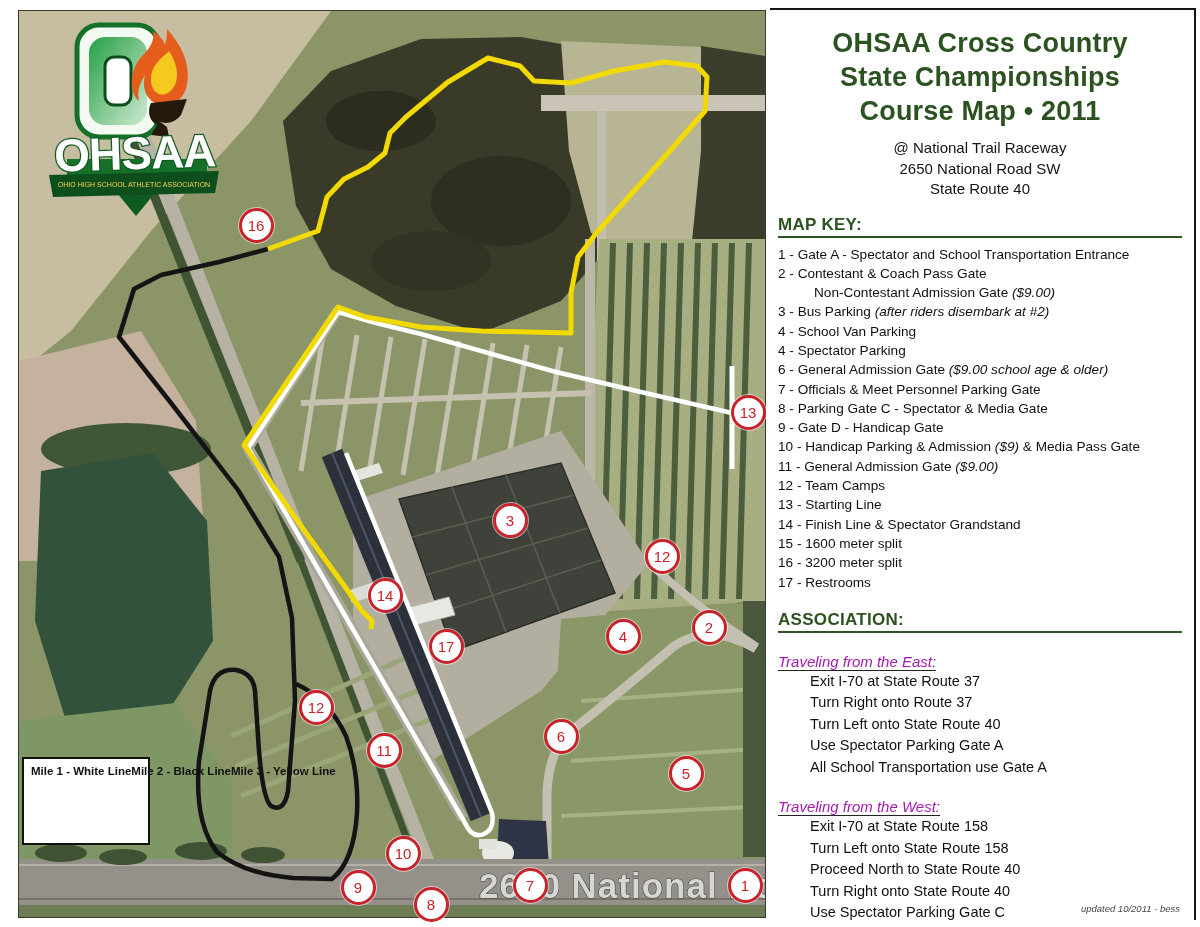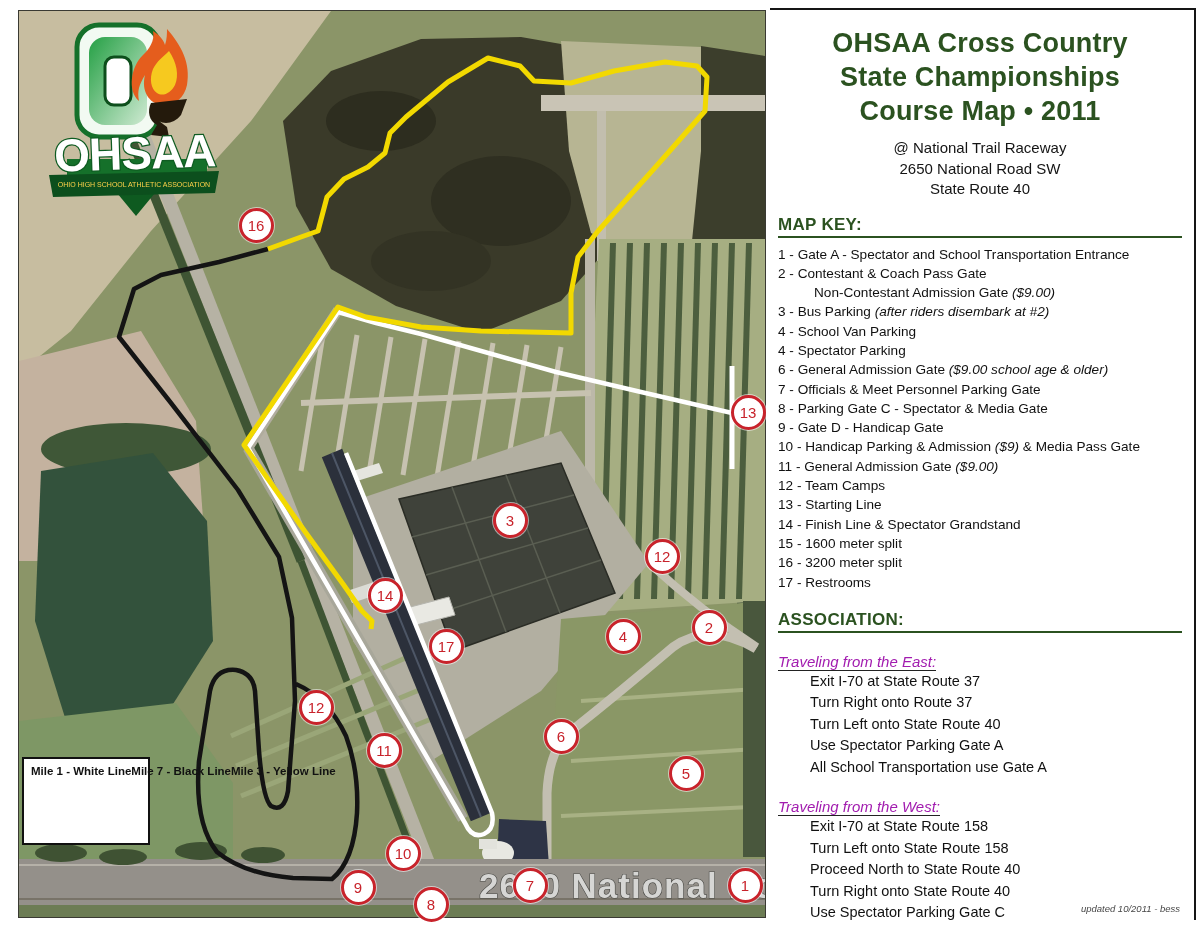--- a/index.html
+++ b/index.html
@@ -181,21 +181,21 @@
         <path d="M140,40 C148,52 150,64 146,74 C142,82 134,86 128,82 C122,78 120,68 124,58 C128,50 134,46 140,40 Z" fill="#f6c91f"></path>
         <path d="M122,92 L158,88 L152,104 C146,112 136,114 130,110 L138,116 L140,126 L122,124 L128,114 C120,110 118,100 122,92 Z" fill="#241a0c"></path>
         <text x="106" y="158" text-anchor="middle" font-size="46" font-weight="bold" fill="#ffffff" stroke="#0f5c22" stroke-width="2.5" style="paint-order:stroke" letter-spacing="-1" font-family="Liberation Sans, sans-serif" transform="rotate(-2 106 150)">OHSAA</text>
         <polygon points="20,164 190,160 186,182 24,186" fill="#0c4f1d"></polygon>
         <text x="105" y="176" text-anchor="middle" font-size="7" fill="#ffd24a" font-family="Liberation Sans, sans-serif">OHIO HIGH SCHOOL ATHLETIC ASSOCIATION</text>
       </svg>
     </div>
 
     <div class="legend" id="legend">
         <div class="legend-line">Mile 1 - White Line</div>
-        <div class="legend-line">Mile 7 - Black Line</div>
+        <div class="legend-line">Mile 2 - Black Line</div>
         <div class="legend-line">Mile 3 - Yellow Line</div>
       </div>
 
     <div id="markers">
         <div class="marker" style="left: 708.5px; top: 856.5px; border-color: rgb(200, 35, 43); color: rgb(200, 35, 43);">1</div>
         <div class="marker" style="left: 672.5px; top: 598.5px; border-color: rgb(200, 35, 43); color: rgb(200, 35, 43);">2</div>
         <div class="marker" style="left: 473.5px; top: 491.5px; border-color: rgb(200, 35, 43); color: rgb(200, 35, 43);">3</div>
         <div class="marker" style="left: 586.5px; top: 607.5px; border-color: rgb(200, 35, 43); color: rgb(200, 35, 43);">4</div>
         <div class="marker" style="left: 649.5px; top: 744.5px; border-color: rgb(200, 35, 43); color: rgb(200, 35, 43);">5</div>
         <div class="marker" style="left: 524.5px; top: 707.5px; border-color: rgb(200, 35, 43); color: rgb(200, 35, 43);">6</div>

